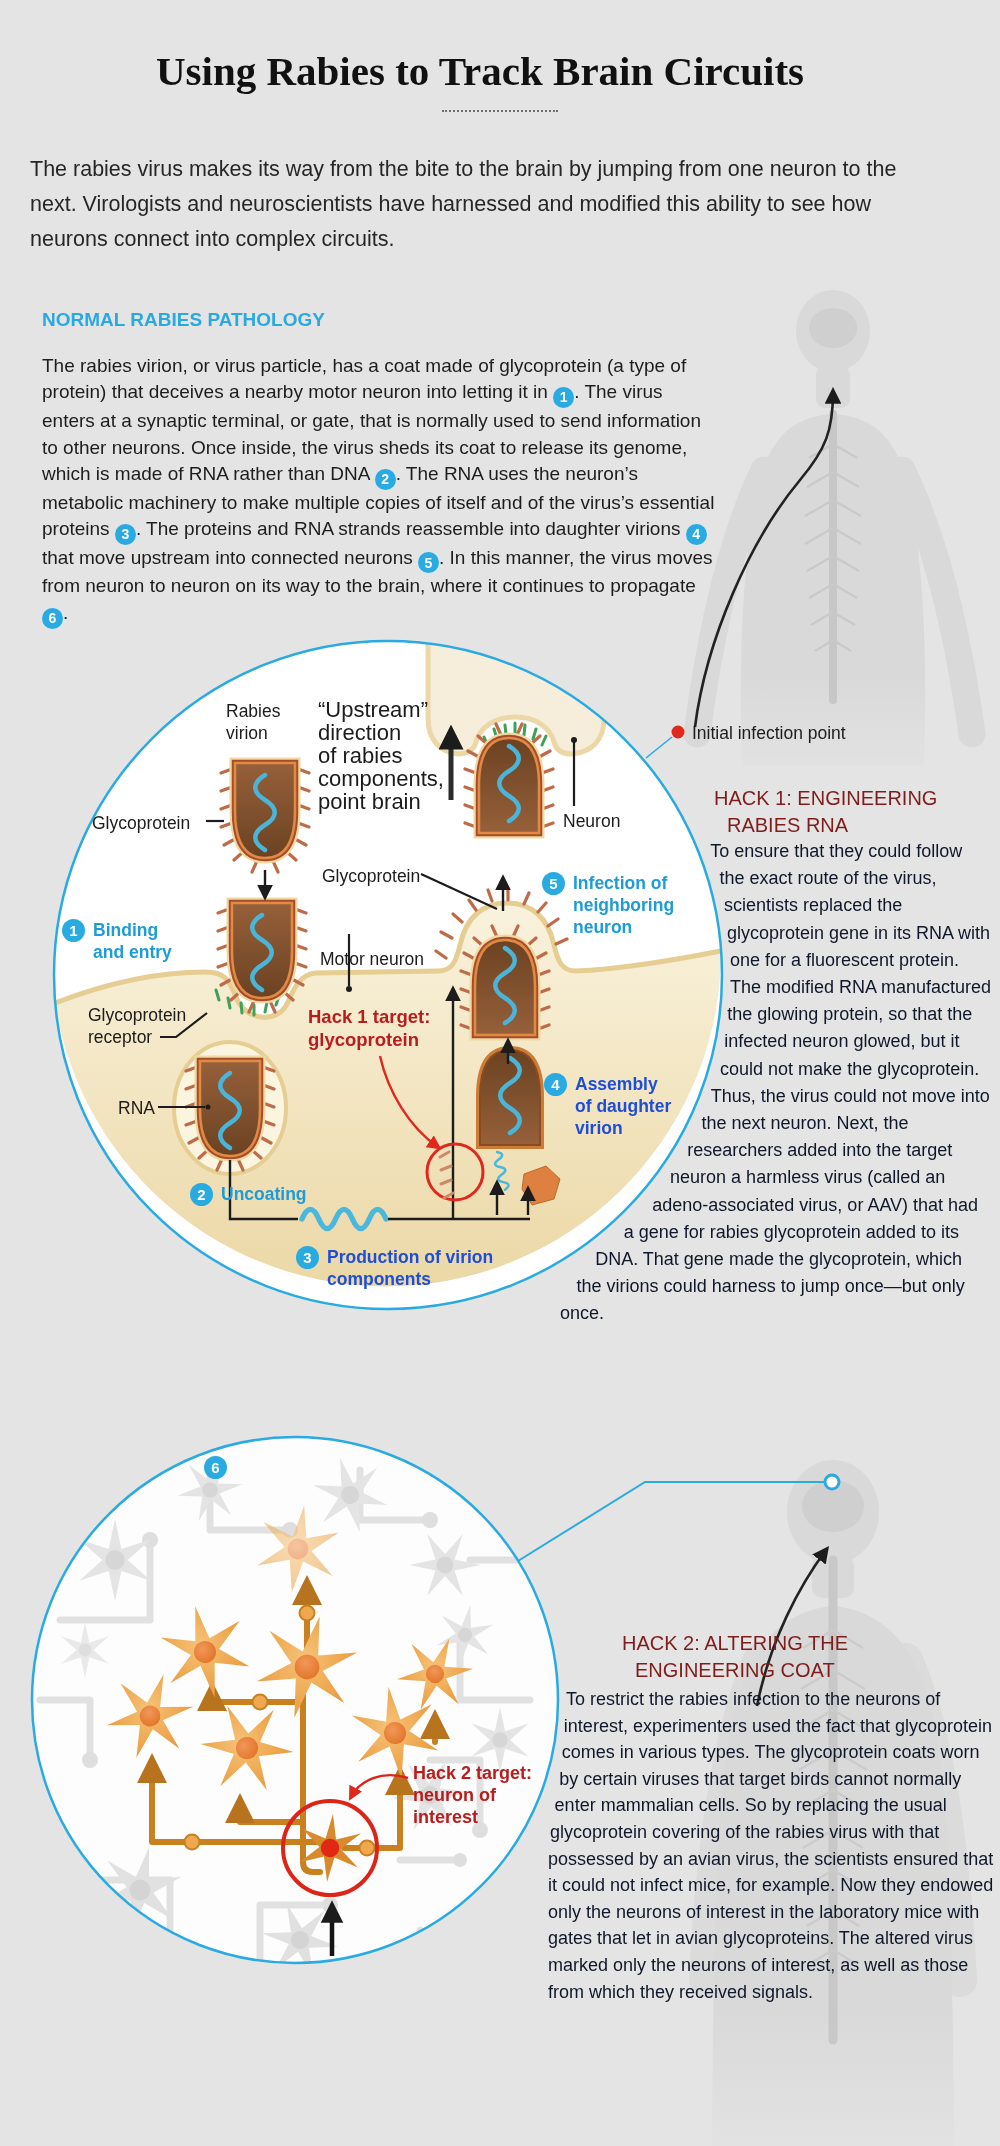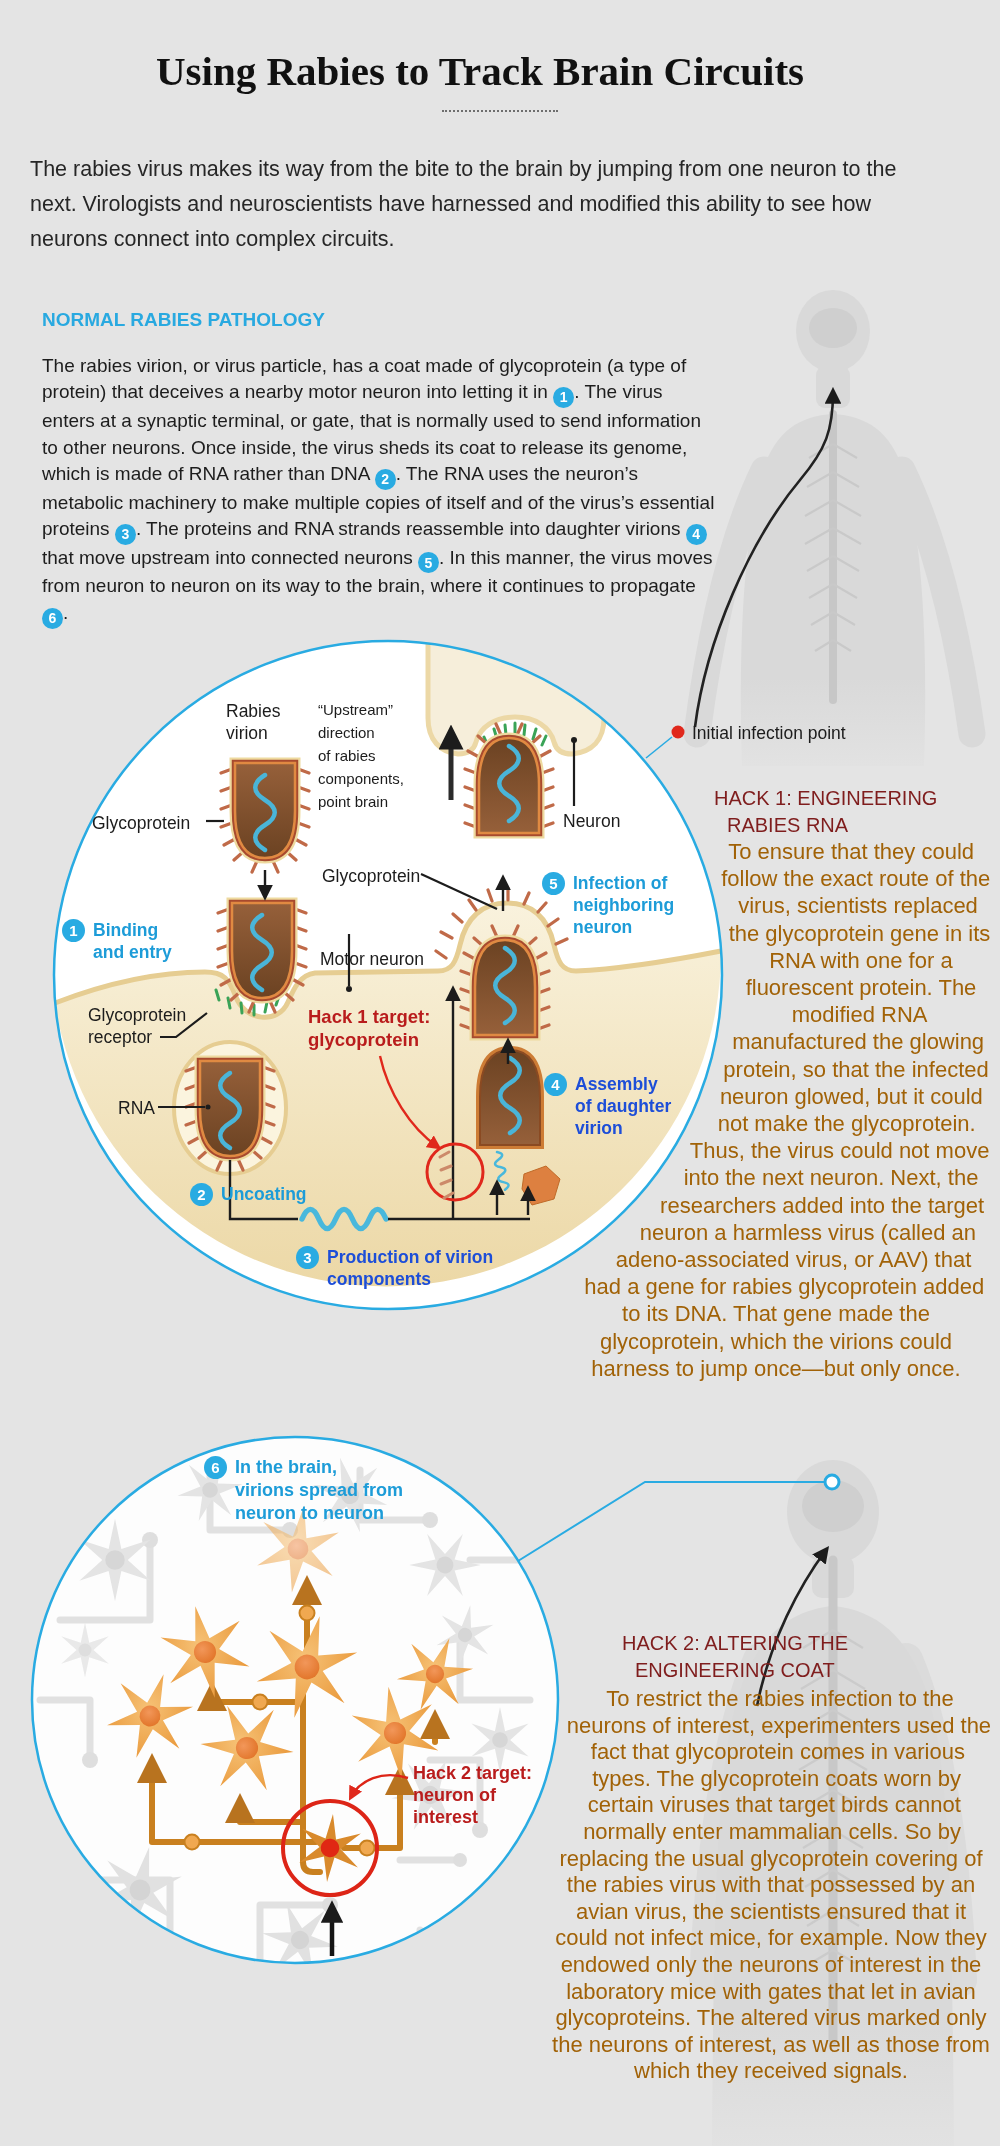--- a/index.html
+++ b/index.html
@@ -15,33 +15,33 @@
 
   
   .path-head{left:42px;top:309px;font-size:19px;font-weight:bold;color:#29a9e0}
   .path-body{left:42px;top:334px;width:676px;font-size:19px;line-height:26.4px;color:#1d1d1d}
   .nbadge{display:inline-flex;width:21px;height:21px;border-radius:50%;background:#29abe2;
           color:#fff;font-weight:bold;font-size:14px;align-items:center;justify-content:center;
           vertical-align:-4px}
 
   
   .lbl{font-size:17.5px;line-height:22px;color:#1c1c1c}
-  .lbl-sm{font-size:15px;line-height:23px;color:#1c1c1c}
+  .lbl-sm{font-size:22px;line-height:23px;color:#1c1c1c}
   .step{display:flex;gap:8px}
   .step .num{flex:0 0 auto;width:23px;height:23px;border-radius:50%;background:#29abe2;color:#fff;
              font-weight:bold;font-size:15px;display:flex;align-items:center;justify-content:center}
   .step .txt{font-weight:bold;font-size:17.5px;line-height:22px}
   .c-cyan{color:#1d9cd8}
   .c-teal{color:#1d4ed8}
   .red-lbl{font-size:18.5px;line-height:23px;font-weight:bold;color:#b91c1c}
 
   
   .hack-head{font-size:20px;line-height:27px;font-weight:normal;color:#7f1d1d}
   .hack-head .ind{padding-left:13px}
-  .hack-body{font-size:22px;line-height:27.2px;color:#a16207;text-align:center}
+  .hack-body{font-size:18px;line-height:27.2px;color:#0f172a;text-align:left}
   .h1body{left:560px;top:838px;width:432px}
   .h2body{left:548px;top:1686px;width:446px;line-height:26.6px}
   .flo1{float:left;width:170px;height:462px;
         shape-outside:polygon(0 0,141px 0,162px 62px,170px 137px,162px 212px,138px 282px,94px 352px,31px 412px,0 462px)}
   .flo2{float:left;width:20px;height:150px;shape-outside:polygon(0 0,18px 0,12px 75px,0 145px)}
 
   
   .cap1{stroke:#eeda9f;stroke-width:11;fill:none}
   .cap2{stroke:#a84a2e;stroke-width:6.5;fill:none}
   .cap3{stroke:#e08a42;stroke-width:2.5;fill:url(#ing)}
@@ -377,25 +377,20 @@
 <div class="abs step" style="left:542px;top:872px">
   <span class="num">5</span>
   <span class="txt c-cyan">
       <div>Infection of</div>
       <div>neighboring</div>
       <div>neuron</div>
     </span>
 </div>
 <div class="abs step" style="left:204px;top:1456px">
   <span class="num">6</span>
-  <span class="txt c-cyan" style="line-height:23px;font-size:18px">
-      <div>In the brain,</div>
-      <div>virions spread from</div>
-      <div>neuron to neuron</div>
-    </span>
 </div>
 
 <div class="abs red-lbl" style="left:413px;top:1762px;font-size:18px;line-height:22px">
   <div>Hack 2 target:</div>
     <div>neuron of</div>
     <div>interest</div>
 </div>
 
 <div class="abs hack-head" style="left:714px;top:785px">
   <div>HACK 1: ENGINEERING</div>

